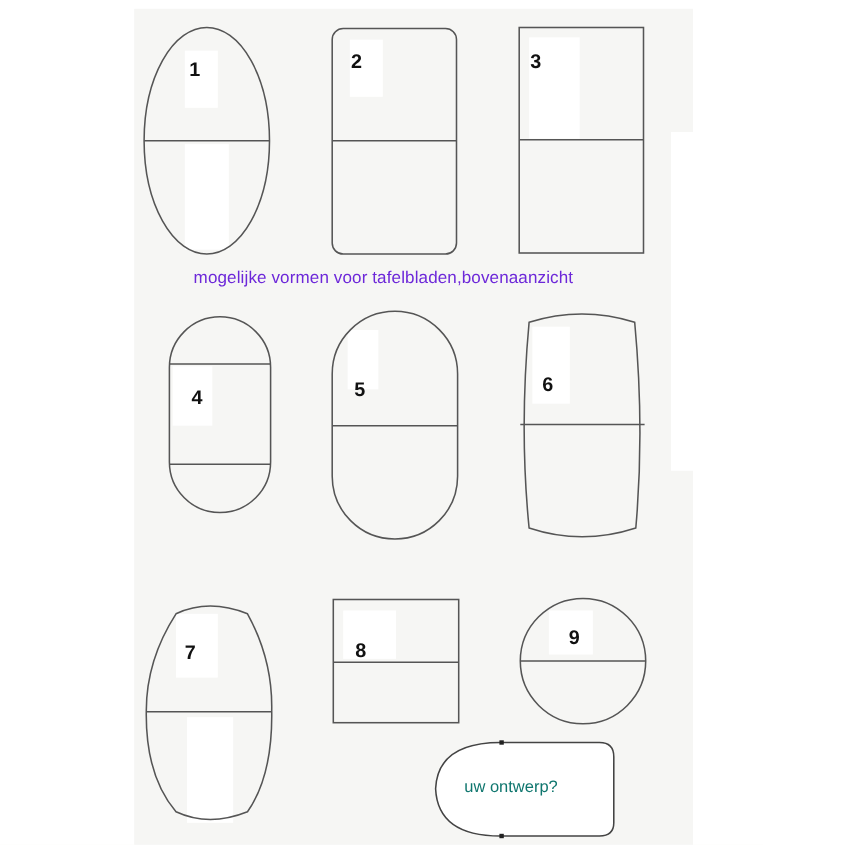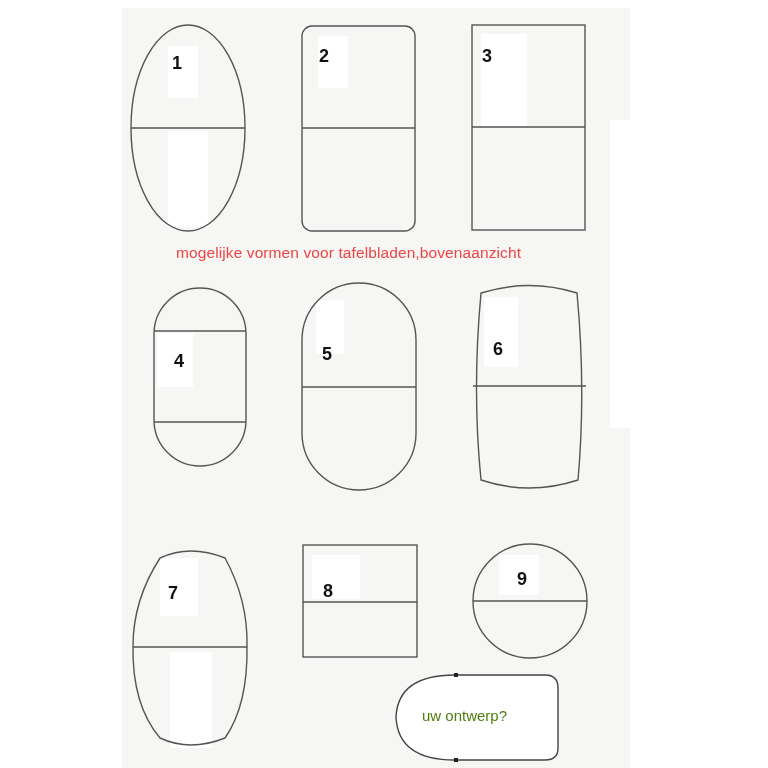--- a/index.html
+++ b/index.html
@@ -27,26 +27,26 @@
     svg#diagram { position: absolute; left: 0; top: 0; }
     .shape { fill: none; stroke: #555555; stroke-width: 1.4; }
     .divider { stroke: #555555; stroke-width: 1.4; }
     .label-bg { fill: #ffffff; }
     .num {
       font-family: "Liberation Sans", sans-serif; font-weight: bold;
       font-size: 18px; fill: #111111;
     }
     .caption {
       position: absolute; left: 176px; top: 244px;
-      font-size: 15.5px; color: #ef4444; white-space: nowrap;
+      font-size: 15.5px; color: #6d28d9; white-space: nowrap;
       letter-spacing: 0.1px;
     }
     .own {
       position: absolute; left: 422px; top: 707px;
-      font-size: 15px; color: #4d7c0f; white-space: nowrap;
+      font-size: 15px; color: #0f766e; white-space: nowrap;
     }
   </style>
 </head>
 <body>
 
 <div id="page">
   <div class="paper"></div>
   <div class="paper-right"></div>
   <div class="paper-right2"></div>
 

